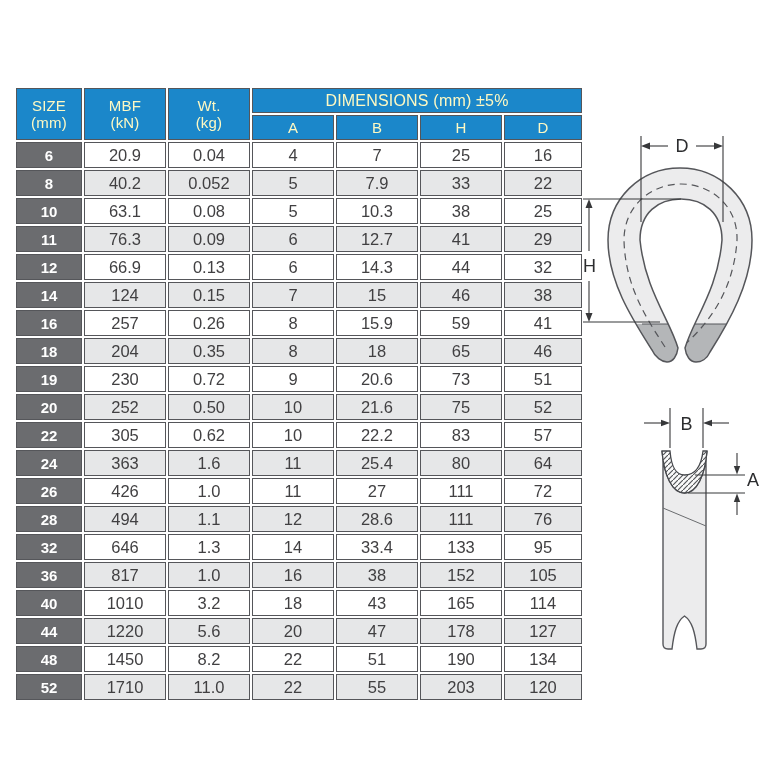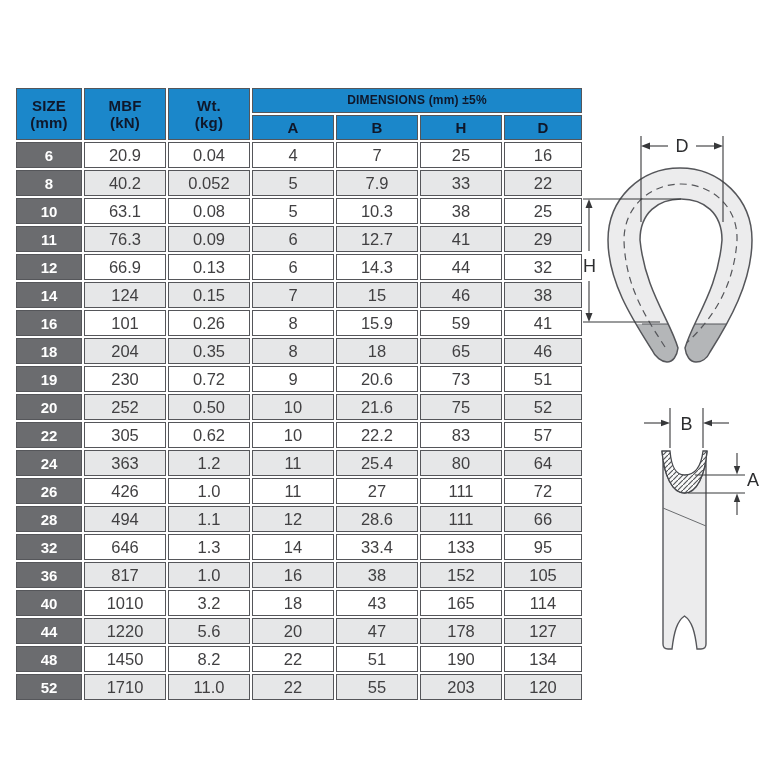--- a/index.html
+++ b/index.html
@@ -22,26 +22,26 @@
     position:absolute;left:14px;top:86px;width:570px;
     border-collapse:separate;border-spacing:2px;table-layout:fixed;
   }
   .spec-table th,.spec-table td{
     border:1px solid var(--border-gray);
     text-align:center;vertical-align:middle;
     box-sizing:border-box;padding:0;
     overflow:hidden;white-space:nowrap;
   }
   thead th{
-    background:var(--header-blue);color:#0f172a;font-weight:bold;
+    background:var(--header-blue);color:#fef9c3;font-weight:normal;
     font-size:15px;line-height:17px;letter-spacing:.2px;
   }
   thead tr.hrow1 th{height:25px;}
   thead tr.hrow2 th{height:25px;}
-  thead th.dim-span{font-size:12px;margin-left:8px;}
+  thead th.dim-span{font-size:16px;margin-left:8px;}
   tbody tr{height:26px;}
   tbody th.size-cell{
     background:var(--size-col-gray);color:#ffffff;
     font-weight:bold;font-size:15px;
   }
   tbody td{
     background:#ffffff;color:var(--text-dark);
     font-size:16.5px;font-weight:normal;
   }
   tbody tr:nth-child(even) td{background:var(--row-alt-gray);}
@@ -139,21 +139,21 @@
     <th class="size-cell">14</th>
     <td>124</td>
     <td>0.15</td>
     <td>7</td>
     <td>15</td>
     <td>46</td>
     <td>38</td>
   </tr>
       <tr>
     <th class="size-cell">16</th>
-    <td>101</td>
+    <td>257</td>
     <td>0.26</td>
     <td>8</td>
     <td>15.9</td>
     <td>59</td>
     <td>41</td>
   </tr>
       <tr>
     <th class="size-cell">18</th>
     <td>204</td>
     <td>0.35</td>
@@ -185,21 +185,21 @@
     <td>305</td>
     <td>0.62</td>
     <td>10</td>
     <td>22.2</td>
     <td>83</td>
     <td>57</td>
   </tr>
       <tr>
     <th class="size-cell">24</th>
     <td>363</td>
-    <td>1.2</td>
+    <td>1.6</td>
     <td>11</td>
     <td>25.4</td>
     <td>80</td>
     <td>64</td>
   </tr>
       <tr>
     <th class="size-cell">26</th>
     <td>426</td>
     <td>1.0</td>
     <td>11</td>
@@ -207,21 +207,21 @@
     <td>111</td>
     <td>72</td>
   </tr>
       <tr>
     <th class="size-cell">28</th>
     <td>494</td>
     <td>1.1</td>
     <td>12</td>
     <td>28.6</td>
     <td>111</td>
-    <td>66</td>
+    <td>76</td>
   </tr>
       <tr>
     <th class="size-cell">32</th>
     <td>646</td>
     <td>1.3</td>
     <td>14</td>
     <td>33.4</td>
     <td>133</td>
     <td>95</td>
   </tr>

